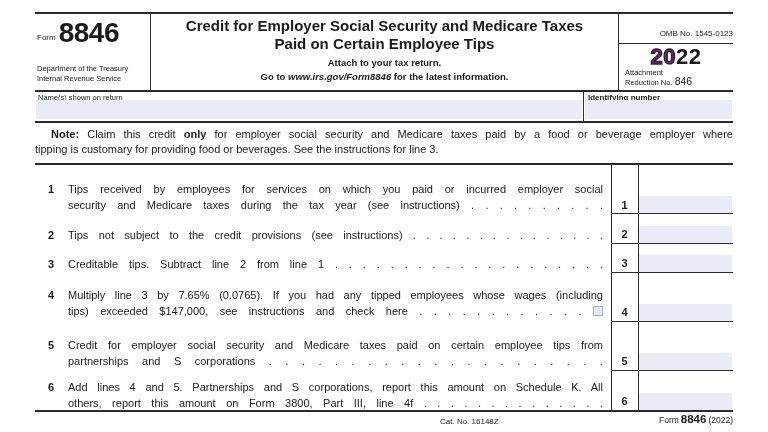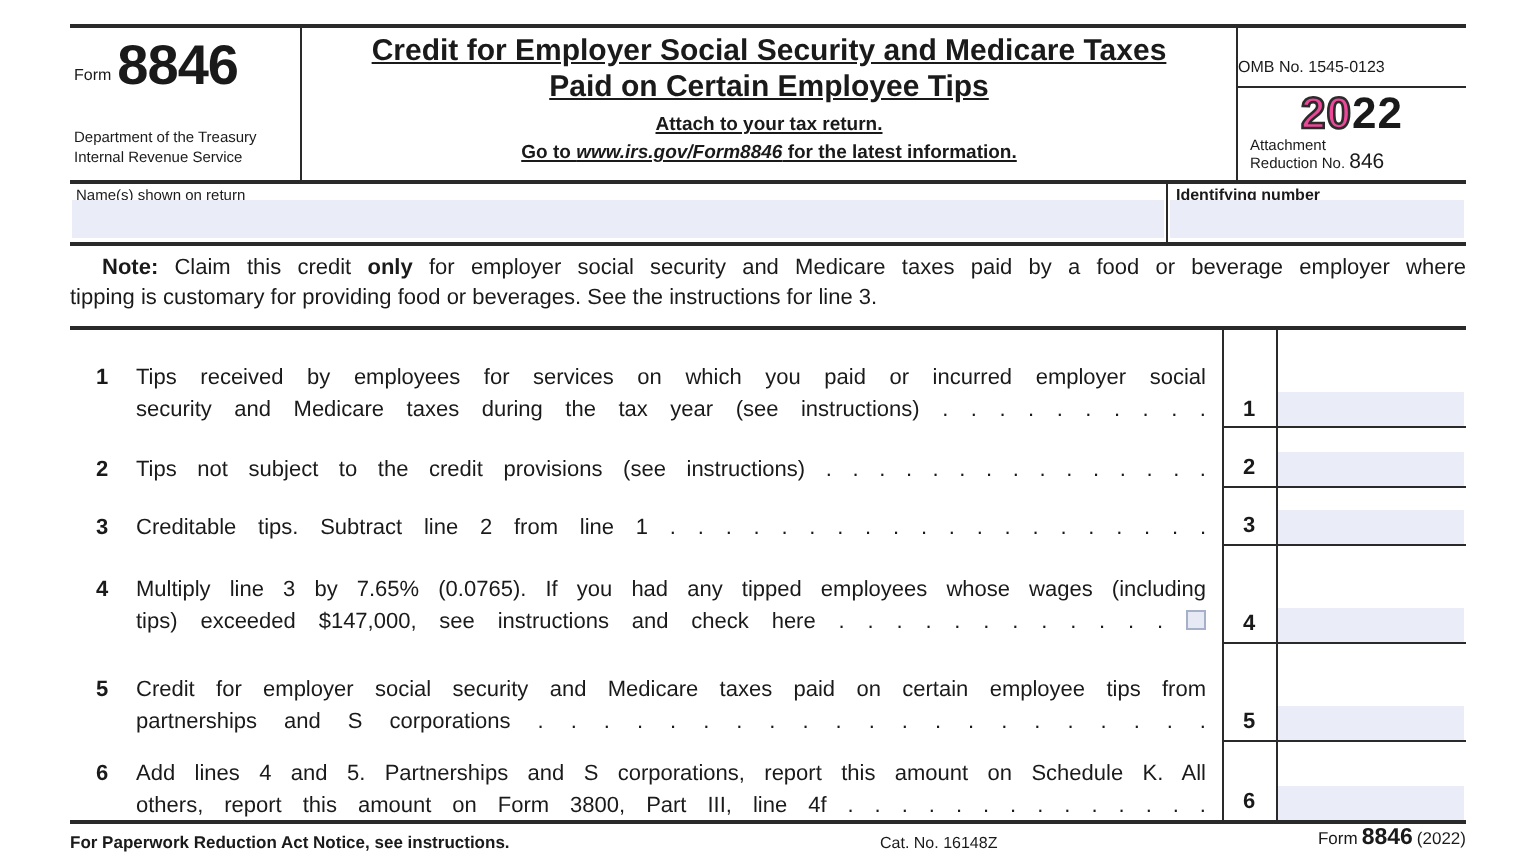--- a/index.html
+++ b/index.html
@@ -12,31 +12,31 @@
   .vline { position:absolute; background:#2a2a2a; width:1px; }
   .fill  { position:absolute; background:#eaedf7; }
 
   
   .form-id { position:absolute; left:37px; top:20px; display:flex; align-items:flex-end; }
   .form-word { font-size:8px; padding-bottom:4px; padding-right:3px; }
   .form-number { font-size:28px; font-weight:bold; letter-spacing:-0.5px; line-height:26px; }
   .agency { position:absolute; left:37px; top:64px; font-size:7.5px; line-height:9.5px; }
 
   
-  .hdr-center { position:absolute; left:151px; top:17px; width:467px; text-align:center;text-decoration:underline; }
+  .hdr-center { position:absolute; left:151px; top:17px; width:467px; text-align:center; }
   .title { font-size:15px; font-weight:bold; line-height:18px; white-space:nowrap; }
   .attach { font-size:9.5px; font-weight:bold; margin-top:4px; }
   .goto { font-size:9.5px; font-weight:bold; margin-top:3px; }
   .goto .url { font-style:italic; }
 
   
-  .omb { position:absolute; left:619px; top:29px; width:114px; text-align:left; font-size:8px; }
+  .omb { position:absolute; left:619px; top:29px; width:114px; text-align:right; font-size:8px; }
   .year { position:absolute; left:619px; top:45px; width:114px; text-align:center;
           font-size:22px; font-weight:bold; line-height:24px; letter-spacing:0.5px; }
-  .year .outline { color:#ec4899; -webkit-text-stroke:1.3px #2b2b2b; }
+  .year .outline { color:#701a75; -webkit-text-stroke:1.3px #2b2b2b; }
   .attach-seq { position:absolute; left:625px; top:68px; font-size:7.5px; line-height:9px; }
   .attach-seq .seqno { font-size:10.5px; font-weight:normal; }
 
   
   .name-label { position:absolute; left:38px; top:93px; font-size:7.5px; }
   .id-label { position:absolute; left:588px; top:93px; font-size:8px; font-weight:bold; }
 
   
   .note { position:absolute; left:35px; top:127px; width:698px; font-size:11px; line-height:14.5px; }
   .note .jl { text-align:justify; text-align-last:justify;padding-left:16px; }
@@ -166,21 +166,20 @@
     <span class="inum">6</span>
     <div class="itext">
       <div class="jl">Add lines 4 and 5. Partnerships and S corporations, report this amount on Schedule K. All</div>
       <div class="jl"><span>others, report this amount on Form 3800, Part III, line 4f</span> <span class="leader">. . . . . . . . . . . . . .</span></div>
     </div>
   </div>
   <div class="colnum" style="top:395px;">6</div>
   <div class="fill" style="left:639px; top:393px; width:93px; height:17px;"></div>
 
   <div class="hline" style="left:35px; top:410px; width:698px; height:2px;"></div>
-  <div class="foot-left">For Paperwork Reduction Act Notice, see instructions.</div>
   <div class="foot-cat">Cat. No. 16148Z</div>
   <div class="foot-right">
     <span>Form</span>
     <span class="fno">8846</span>
     <span>(2022)</span>
   </div>
 
 </div>
 
 </body></html>

